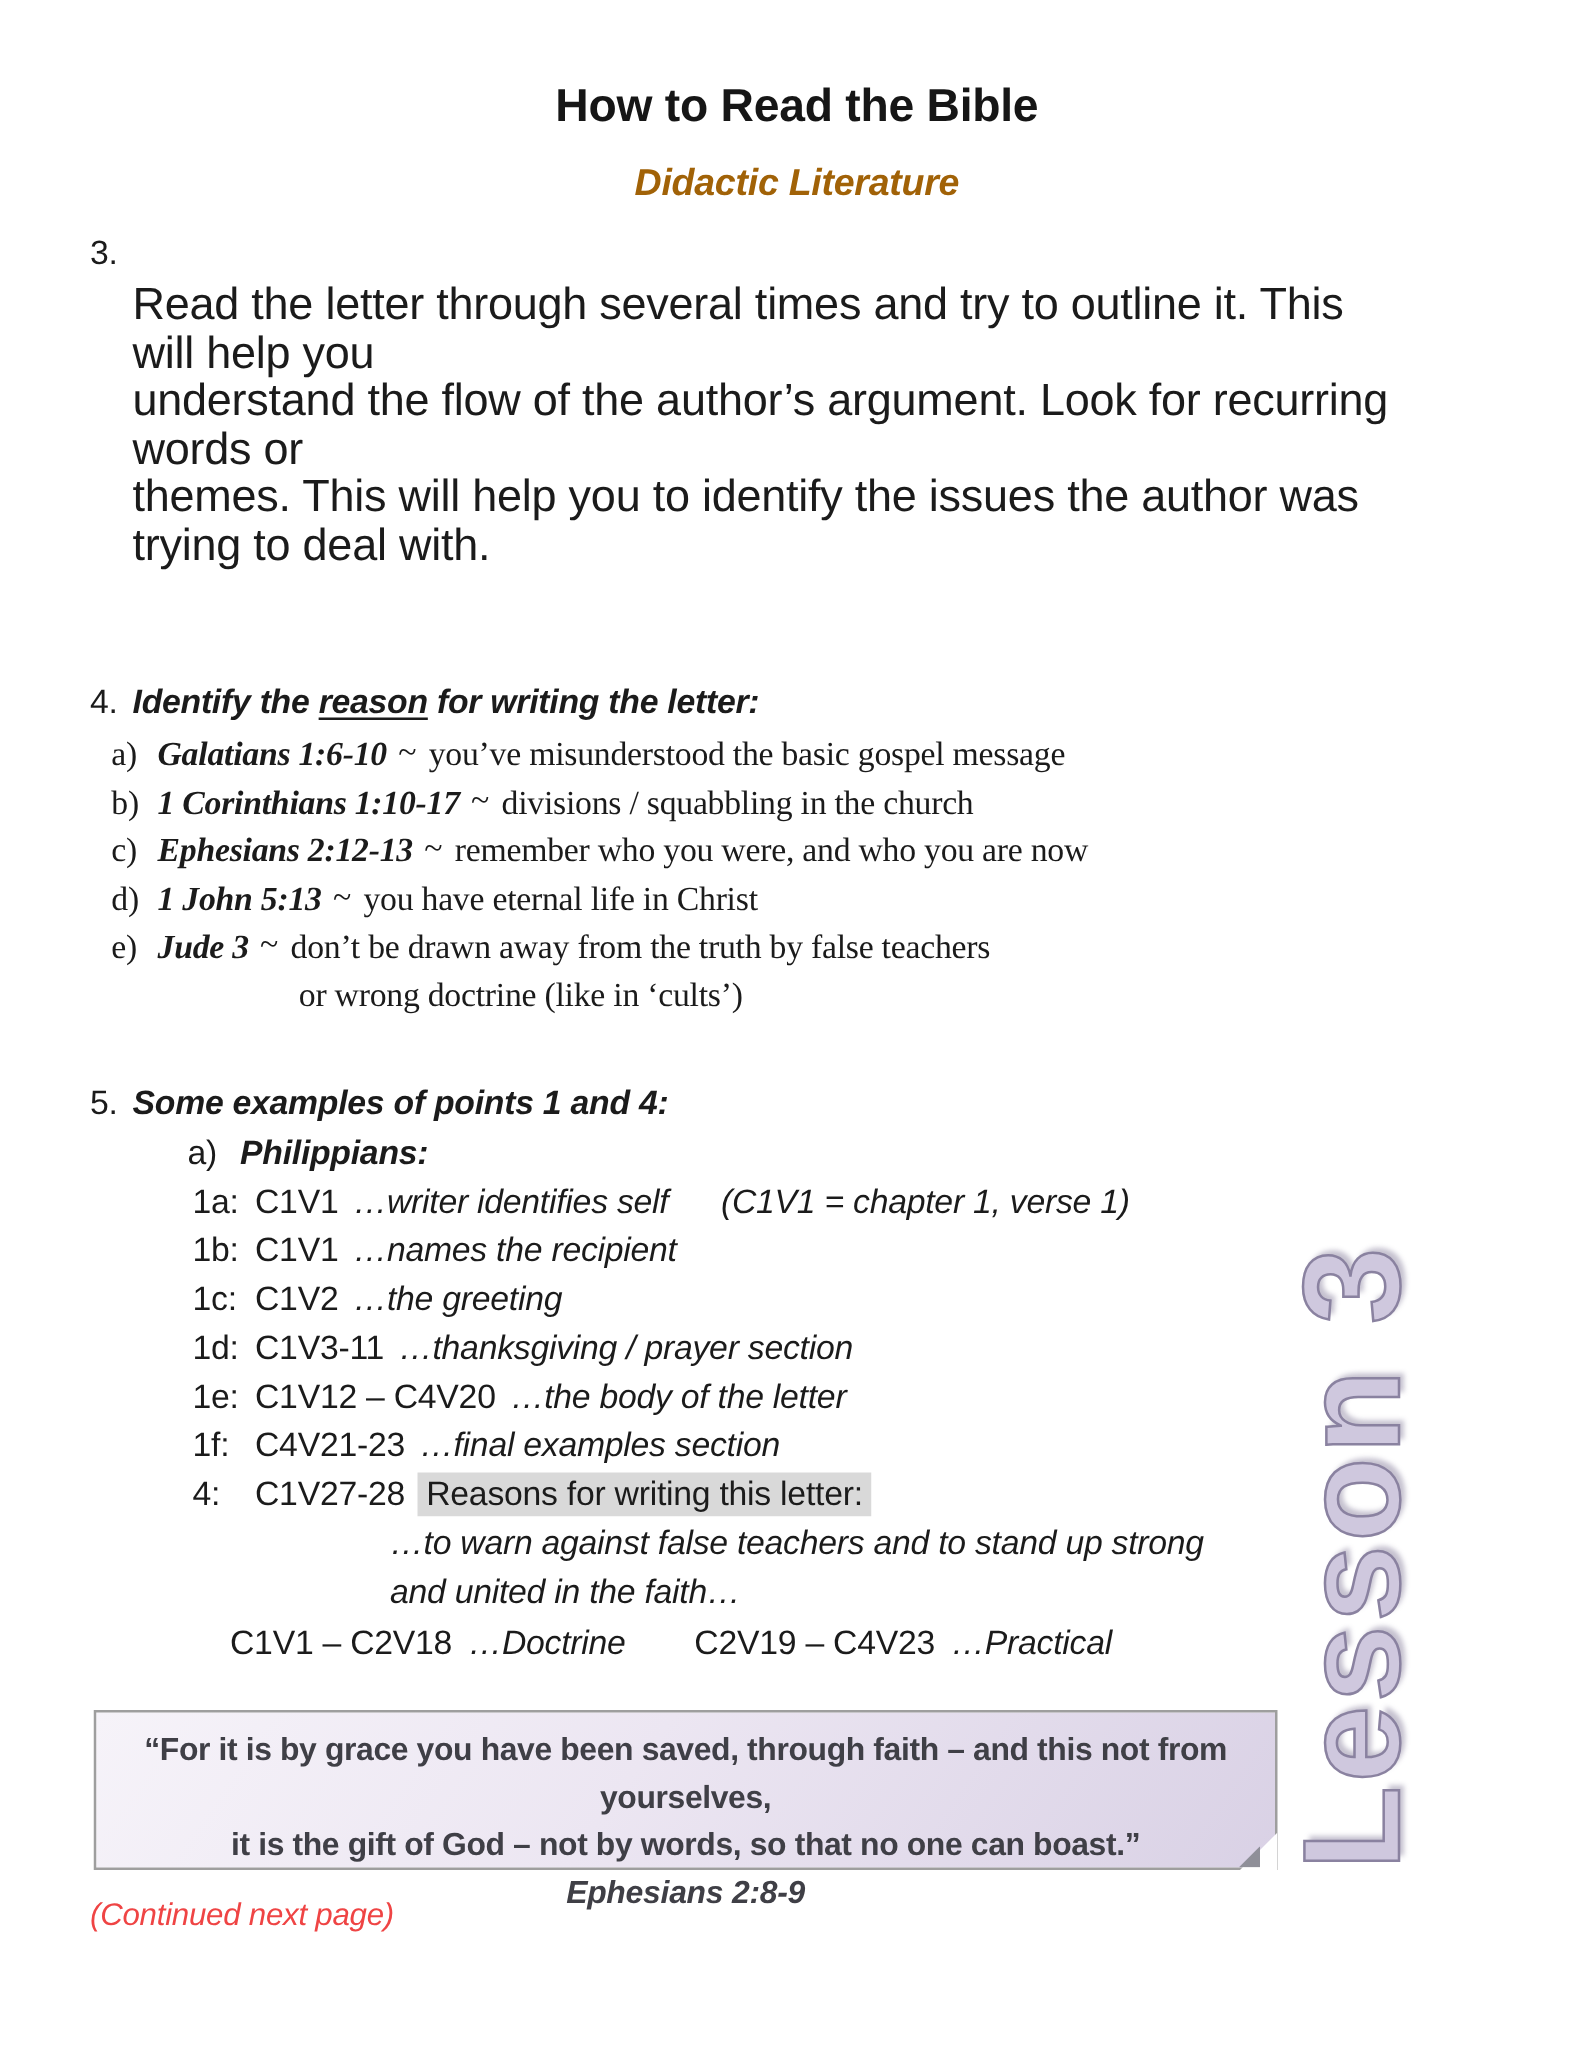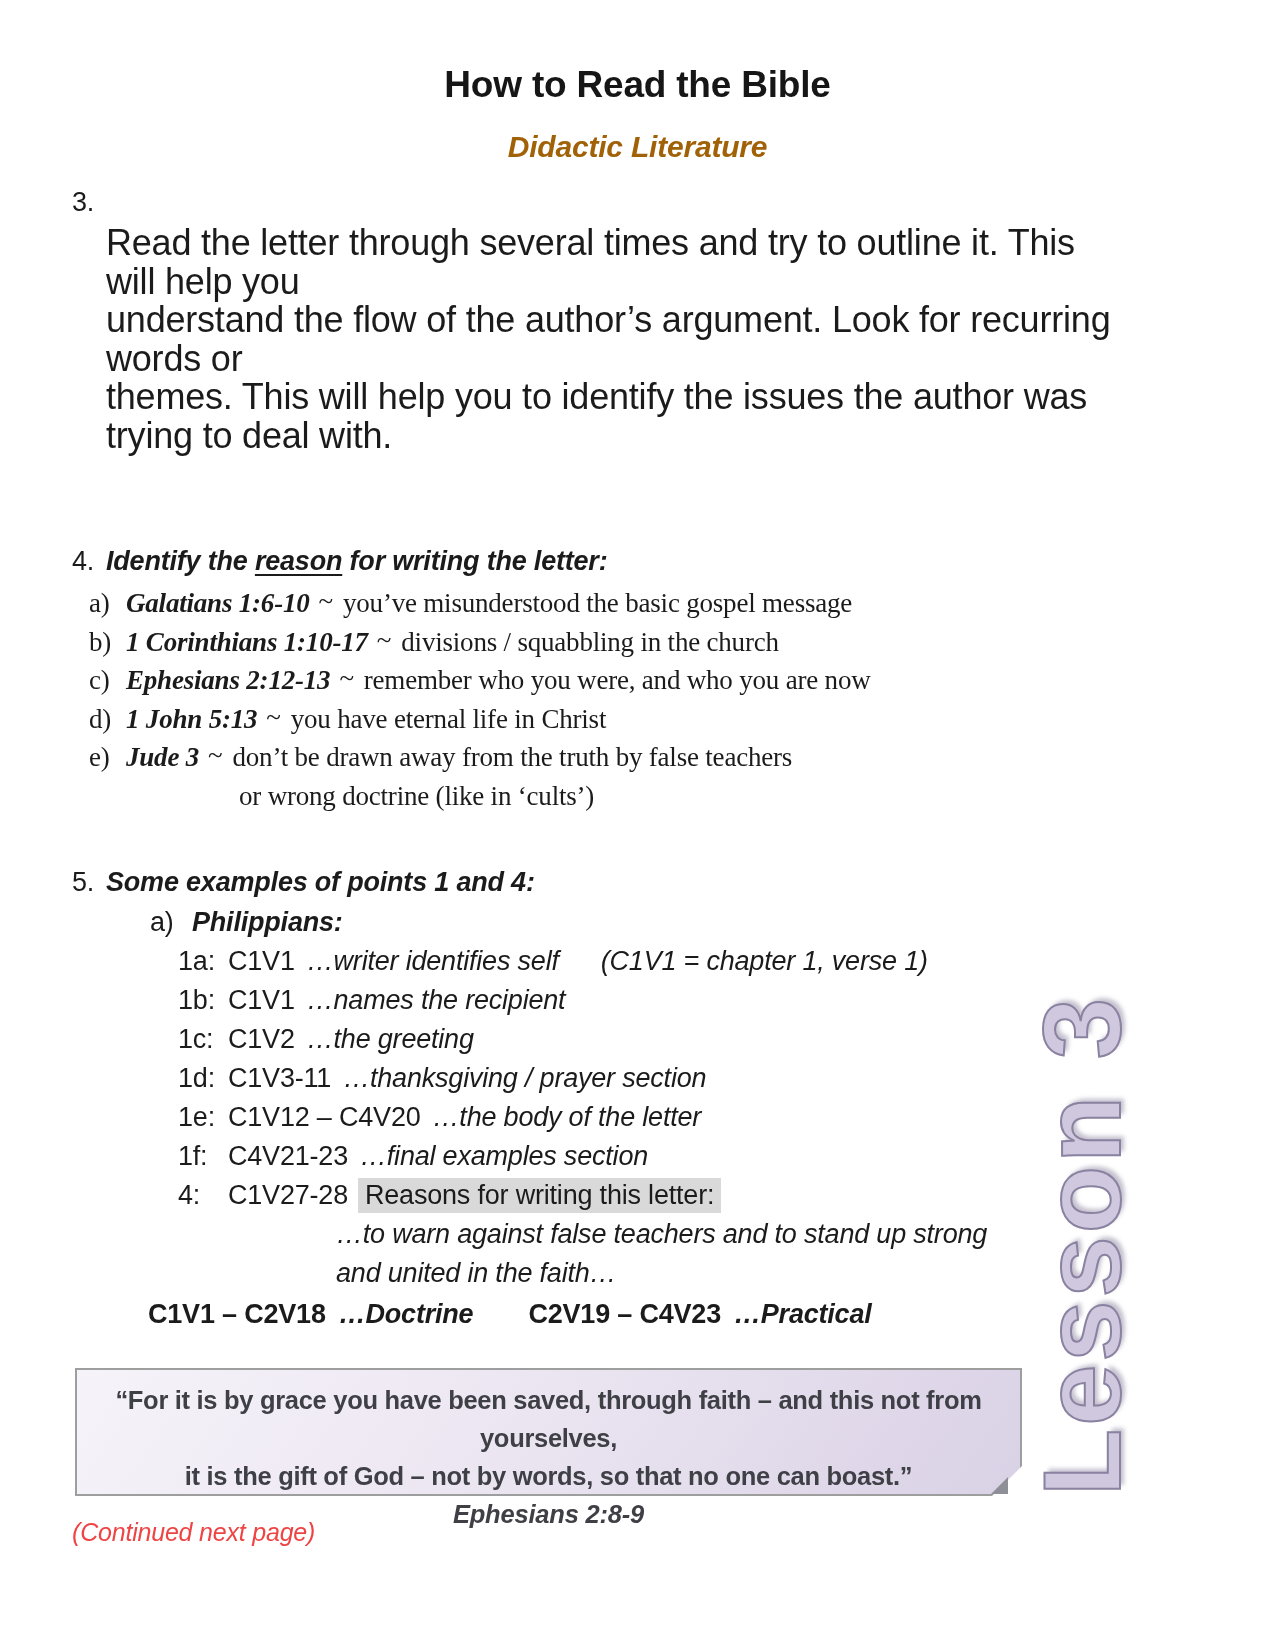--- a/index.html
+++ b/index.html
@@ -32,30 +32,30 @@
   .item-row { font-size:27px; line-height:38.6px; white-space:nowrap; }
   .item-label { display:inline-block; width:37px; }
   .scripture-ref { font-weight:bold; font-style:italic; }
   .tilde { display:inline-block; margin:0 10px 0 9px; position:relative; top:-2px; }
   .item-cont { font-size:27px; line-height:38.6px; margin-left:150px; }
 
   .sec5 { margin-top:46px; }
   .sub-row { margin-left:78px; font-size:27px; line-height:40px; }
   .sub-label { display:inline-block; width:42px; }
   .sub-title { font-weight:bold; font-style:italic; }
-  .outline { margin-left:106px; }
+  .outline { margin-left:82px; }
   .outline-row { font-size:27px; line-height:39px; white-space:nowrap; }
   .o-key { display:inline-block; min-width:44px; }
   .o-ref { margin-left:6px; }
   .o-note { font-style:italic; margin-left:12px; }
   .o-aside { font-style:italic; margin-left:42px; }
   .hl { background:#d9d9d9; padding:2px 7px 3px 7px; margin-left:10px; }
   .reason-lines { margin-left:158px; }
   .reason-line { font-size:27px; font-style:italic; line-height:39.5px; }
-  .summary-row { margin-left:76px; font-size:27px; line-height:39px; margin-top:1px; white-space:nowrap;font-weight:bold; }
+  .summary-row { margin-left:112px; font-size:27px; line-height:39px; margin-top:1px; white-space:nowrap; }
   .sum-note { font-style:italic; margin-left:13px; }
   .sum-range2 { margin-left:55px; }
 
   .quote-box {
     position:absolute; left:75px; top:1368px; width:947px; height:128px;
     background:linear-gradient(125deg, #f6f3f9 0%, #ece6f2 45%, #d9d1e5 100%);
     border:2px solid #9e9e9e;
     text-align:center;
     padding-top:11px;
     color:#3f3f46;

